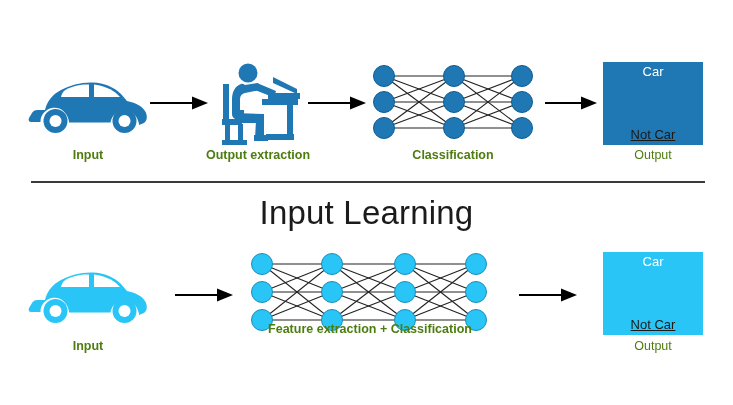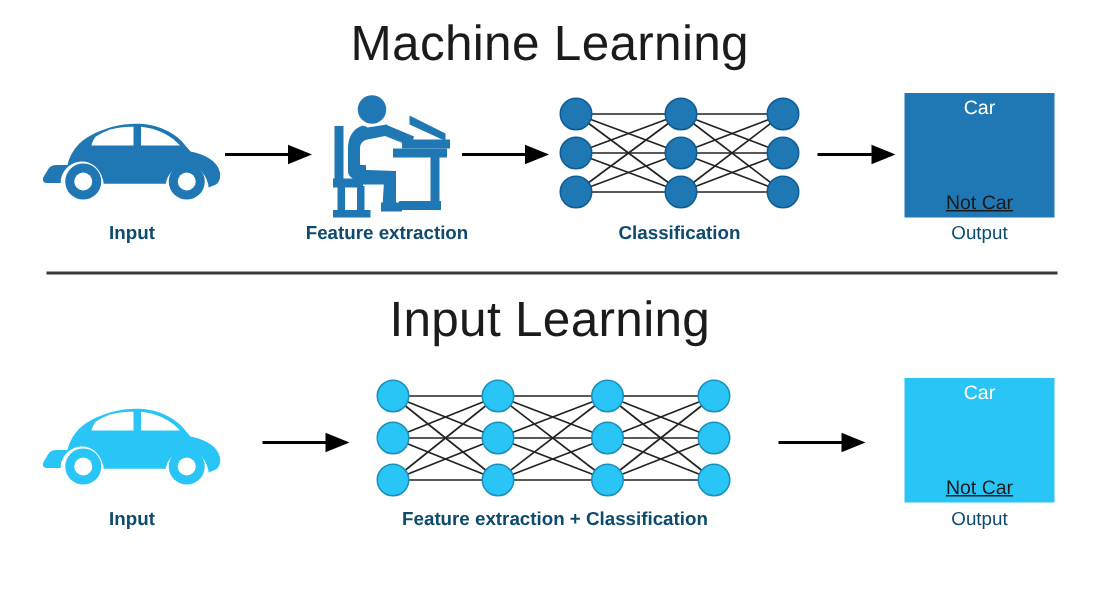--- a/index.html
+++ b/index.html
@@ -53,21 +53,21 @@
   .cell {
     position: absolute;
   }
 
   
   .caption {
     position: absolute;
     text-align: center;
     font-family: "Liberation Sans", sans-serif;
     font-size: 12.5px;
-    color: #0c4a6e;
+    color: #4d7c0f;
     white-space: nowrap;
   }
   .caption.bold { font-weight: bold; }
   .caption.reg  { font-weight: normal; }
 
   
   .outbox {
     position: absolute;
     display: flex;
     flex-direction: column;
@@ -90,21 +90,20 @@
   #outbox-dl { left: 603px; top: 252px; width: 100px; height: 83px; background: #29c5f6; }
 
   
   svg { display: block; overflow: visible; }
 </style>
 </head>
 <body>
 
 <div class="stage">
 
-  <div class="title" id="title-ml">Machine Learning</div>
 
   <div class="title" id="title-dl">Input Learning</div>
 
   <div class="divider"></div>
 
   <div class="cell" style="left:28px; top:66px;">
     <svg width="120" height="80" viewBox="0 0 240 160">
       <g fill="#1f78b4">
         <path d="M6,112 C2,112 0,108 2,104 L8,94 C10,90 14,88 19,88
                  L34,88 C38,70 50,56 66,48
@@ -170,21 +169,21 @@
         <path d="M112,62 L176,62 L176,74 L112,74 Z"></path>
 
         <path d="M100,74 L172,74 L172,86 L100,86 Z"></path>
 
         <path d="M150,84 L162,84 L162,152 L150,152 Z"></path>
         <path d="M108,144 L164,144 L164,156 L108,156 Z"></path>
       </g>
     </svg>
   </div>
 
-  <div class="caption bold" style="left:188px; top:148px; width:140px;">Feature extraction</div>
+  <div class="caption bold" style="left:188px; top:148px; width:140px;">Output extraction</div>
 
   <div class="cell" style="left:308px; top:95px;">
     <svg width="58" height="16" viewBox="0 0 58 16">
       <line x1="0" y1="8" x2="44" y2="8" stroke="#000" stroke-width="2"></line>
       <polygon points="42,1.5 58,8 42,14.5" fill="#000"></polygon>
     </svg>
   </div>
 
   <div class="cell" style="left:368px; top:60px;">
     <svg width="170" height="84" viewBox="0 0 170 84">
@@ -320,21 +319,21 @@
         <circle cx="157" cy="14" r="10.5"></circle>
         <circle cx="157" cy="42" r="10.5"></circle>
         <circle cx="157" cy="70" r="10.5"></circle>
         <circle cx="228" cy="14" r="10.5"></circle>
         <circle cx="228" cy="42" r="10.5"></circle>
         <circle cx="228" cy="70" r="10.5"></circle>
       </g>
     </svg>
   </div>
 
-  <div class="caption bold" style="left:245px; top:339px; width:250px;">Feature extraction + Classification</div>
+  <div class="caption bold" style="left:245px; top:322px; width:250px;">Feature extraction + Classification</div>
 
   <div class="cell" style="left:519px; top:287px;">
     <svg width="58" height="16" viewBox="0 0 58 16">
       <line x1="0" y1="8" x2="44" y2="8" stroke="#000" stroke-width="2"></line>
       <polygon points="42,1.5 58,8 42,14.5" fill="#000"></polygon>
     </svg>
   </div>
 
   <div class="outbox" id="outbox-dl">
     <div class="line1">Car</div>

